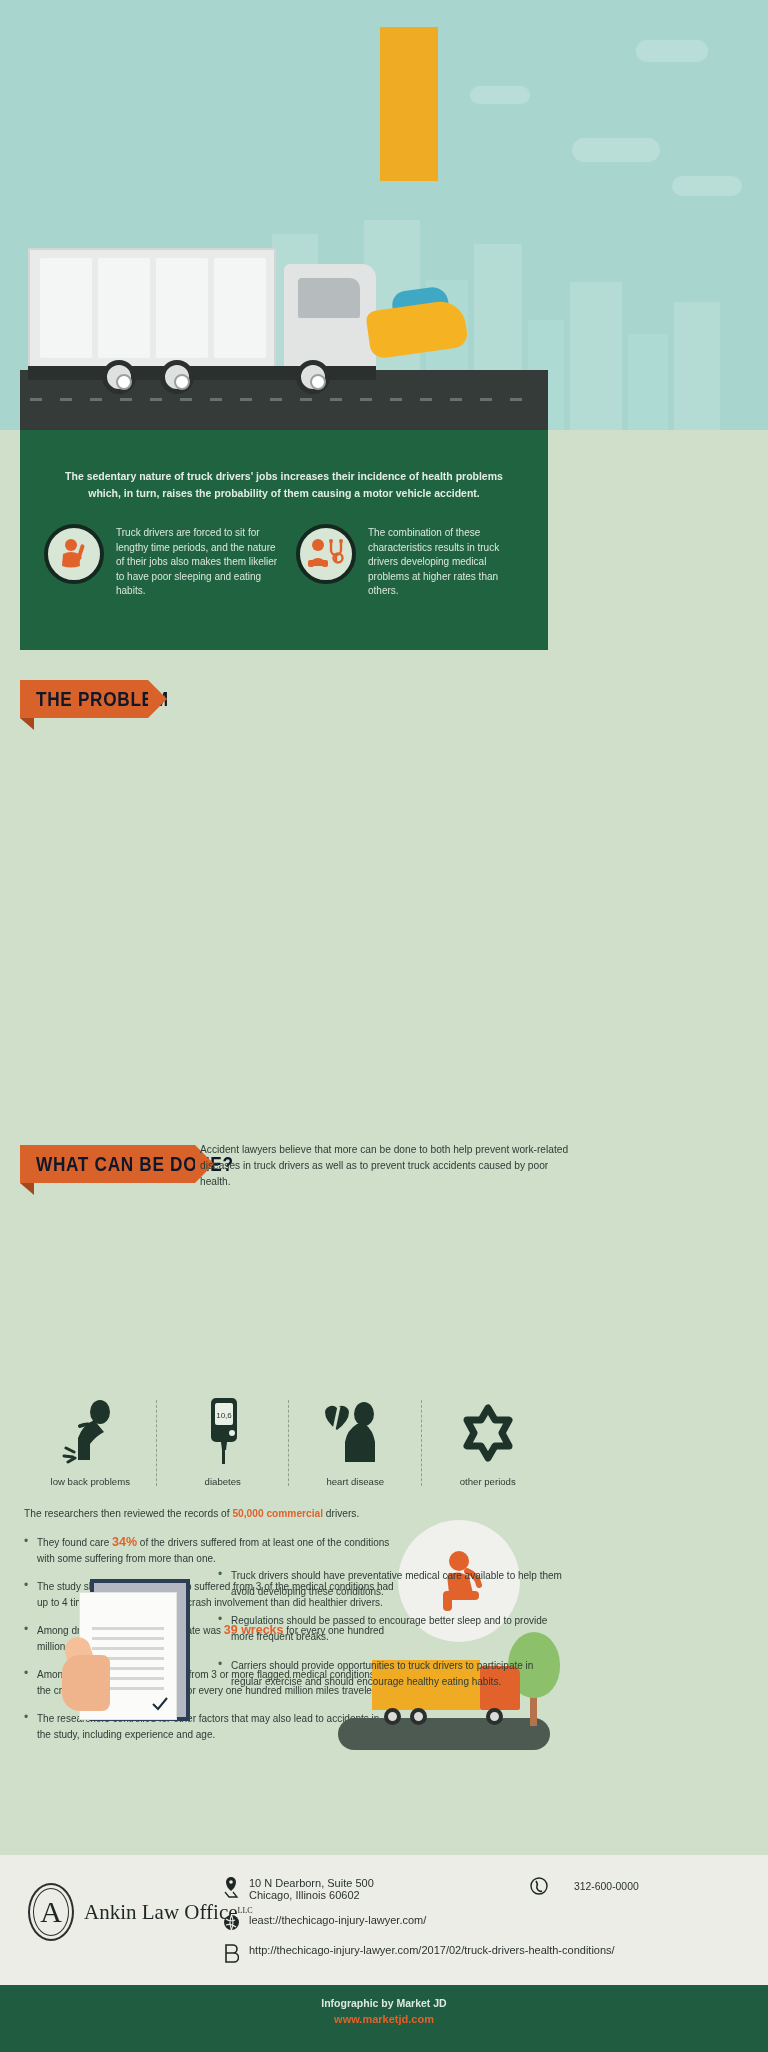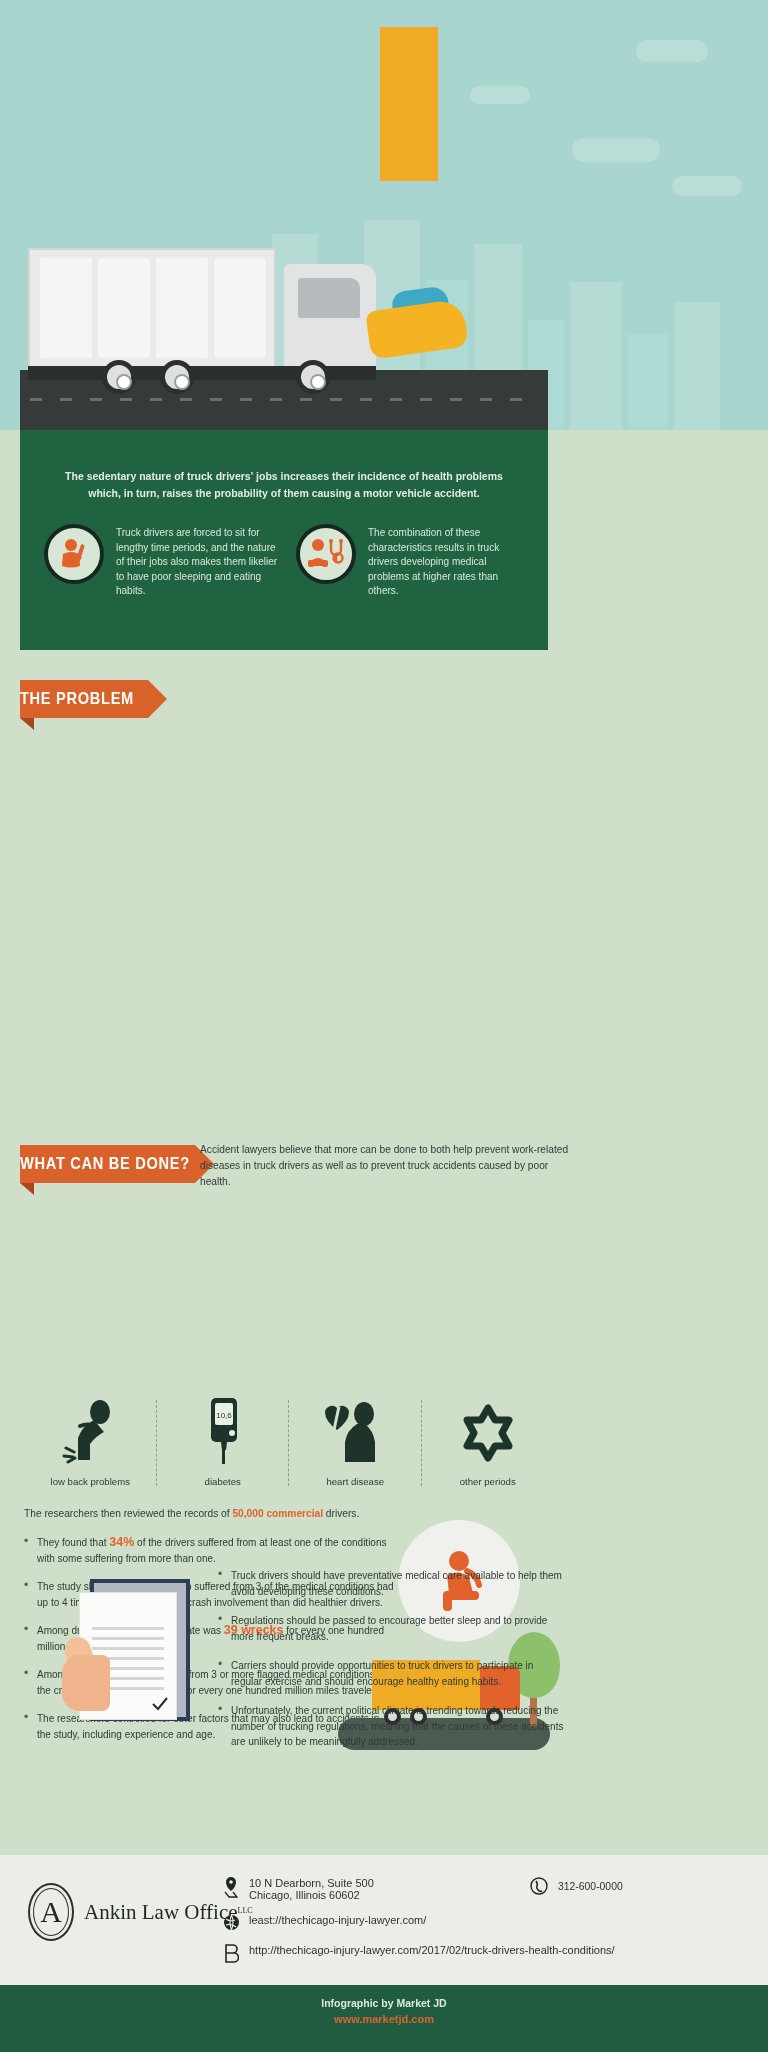--- a/index.html
+++ b/index.html
@@ -106,23 +106,23 @@
   }
   .gp-text { font-size: 10px; line-height: 14.5px; color: #dce7dd; padding-top: 2px; }
 
   
   .body-area {
     position: absolute; left: 0; top: 650px; width: 768px; height: 1205px;
     background: #cfdfc9;
   }
   .ribbon {
     position: absolute; background: #d9622b; height: 38px;
-    display: flex; align-items: center; 
-    color: #ffffff; font-weight: bold; letter-spacing: 0.8px;
-    font-size: 17px; font-family: "Liberation Sans Narrow","Liberation Sans",sans-serif;
+    display: flex; align-items: center; padding-left: 16px;
+    color: #0f172a; font-weight: bold; letter-spacing: 0.8px;
+    font-size: 20px; font-family: "Liberation Sans Narrow","Liberation Sans",sans-serif;
     text-transform: uppercase;
   }
   .ribbon .rib-label { transform: scaleX(0.86); transform-origin: left center; white-space: nowrap;}
   .ribbon:after {
     content:""; position:absolute; right:-19px; top:0;
     border-top:19px solid transparent; border-bottom:19px solid transparent;
     border-left:19px solid #d9622b;
   }
   .ribbon-tail {
     position: absolute; width: 14px; height: 12px; background: #a8461c;
@@ -211,21 +211,21 @@
     content:""; position:absolute; left:3px; top:3px; right:3px; bottom:3px;
     border:1px solid #2b2f2d; border-radius:50%;
   }
   .logo-a { font-family: "Liberation Serif", serif; font-size: 30px; color: #1f2724; }
   .logo-name { font-family: "Liberation Serif", serif; font-size: 21px; color: #1f2724; }
   .logo-llc { font-family: "Liberation Serif", serif; font-size: 8px; color: #1f2724; vertical-align: super; }
 
   .contact { position: absolute; left: 222px; top: 22px; font-size: 11px; color: #2b332f; }
   .crow { display: flex; align-items: flex-start; gap: 9px; margin-bottom: 13px; }
   .cicon { width: 18px; display:flex; justify-content:center; flex: 0 0 18px; }
-  .phone-block { position: absolute; left: 530px; top: 22px; display:flex; align-items:center; gap: 10px;
+  .phone-block { position: absolute; left: 530px; top: 22px; display:flex; align-items:center; gap: 26px;
     font-size: 10.4px; color: #2b332f; }
 
   .credit {
     position: absolute; left: 0; top: 1985px; width: 768px; height: 67px;
     background: #1f5c40; text-align: center; padding-top: 12px;
   }
   .credit .c1 { font-size: 10.5px; color: #dfe8df; font-weight: bold; }
   .credit .c2 { font-size: 11px; color: #e2622c; font-weight: bold; margin-top: 4px; }
 </style>
 </head>
@@ -389,21 +389,21 @@
         <div class="lbl">other periods</div>
       </div>
     </div>
 
     <div class="stats">
       <div class="hdr">
         <span>The researchers then reviewed the records of </span><b>50,000 commercial</b><span> drivers.</span>
       </div>
       <ul>
         <li>
-          <span>They found that </span><span class="big-orange">34%</span><span> of the drivers suffered from at least one of the conditions with some suffering from more than one.</span>
+          <span>They found care </span><span class="big-orange">34%</span><span> of the drivers suffered from at least one of the conditions with some suffering from more than one.</span>
         </li>
         <li>
           <span>The study showed that drivers who suffered from 3 of the medical conditions had up to 4 times greater likelihood of crash involvement than did healthier drivers.</span>
         </li>
         <li>
           <span>Among drivers overall, the crash rate was </span><span class="big-orange">39 wrecks</span><span> for every one hundred million miles traveled.</span>
         </li>
         <li>
           <span>Among truck drivers who suffered from 3 or more flagged medical conditions, the crash rate was </span><span class="big-orange">93 wrecks</span><span> for every one hundred million miles traveled.</span>
         </li>
@@ -457,21 +457,20 @@
     </div>
     <div class="thumb"></div>
     <div class="hand"></div>
   </div>
 
   <div class="recs">
     <ul>
       <li>Truck drivers should have preventative medical care available to help them avoid developing these conditions.</li>
       <li>Regulations should be passed to encourage better sleep and to provide more frequent breaks.</li>
       <li>Carriers should provide opportunities to truck drivers to participate in regular exercise and should encourage healthy eating habits.</li>
-      <li>Unfortunately, the current political climate is trending towards reducing the number of trucking regulations, meaning that the causes of these accidents are unlikely to be meaningfully addressed.</li>
     </ul>
   </div>
 
   <div class="footer">
     <div class="logo-wrap">
       <div class="logo-oval">
         <span class="logo-a">A</span>
       </div>
       <div>
         <span class="logo-name">Ankin Law Office</span><span class="logo-llc">LLC</span>

